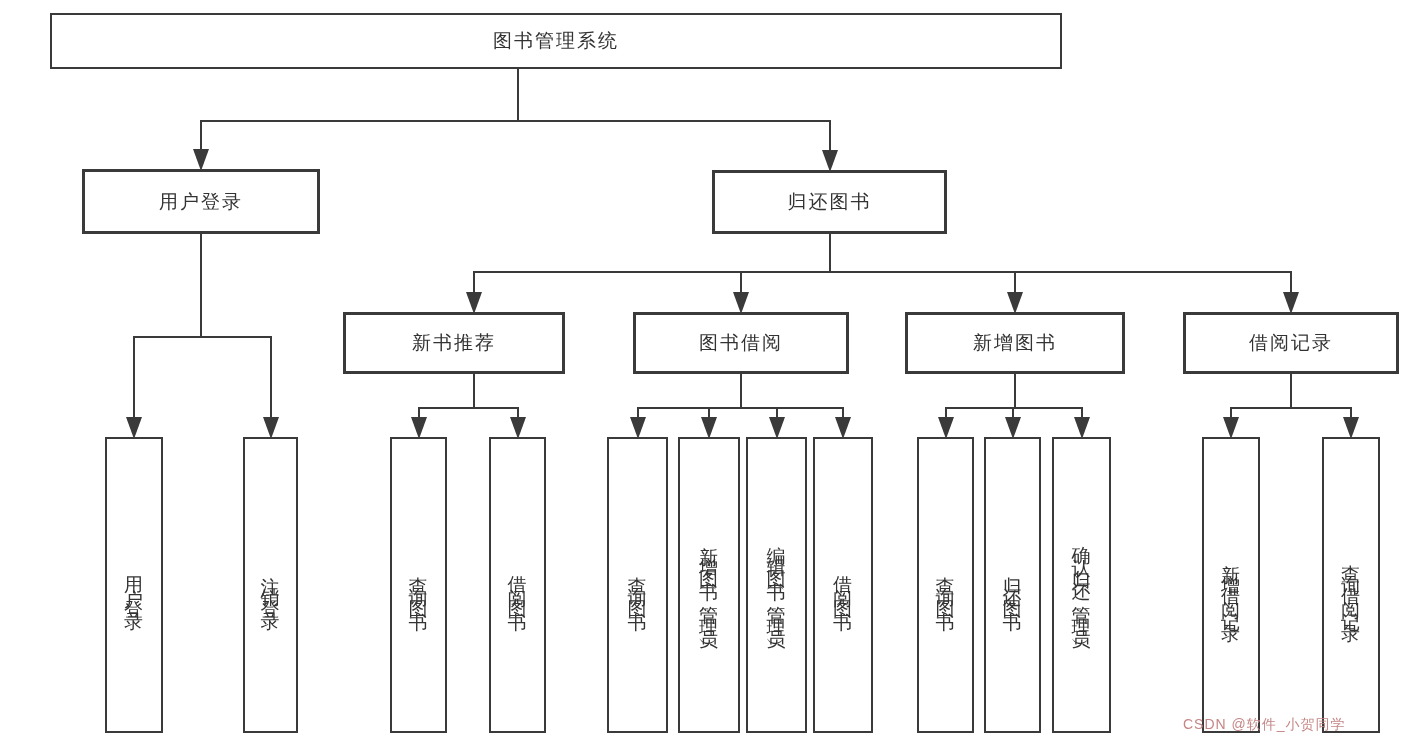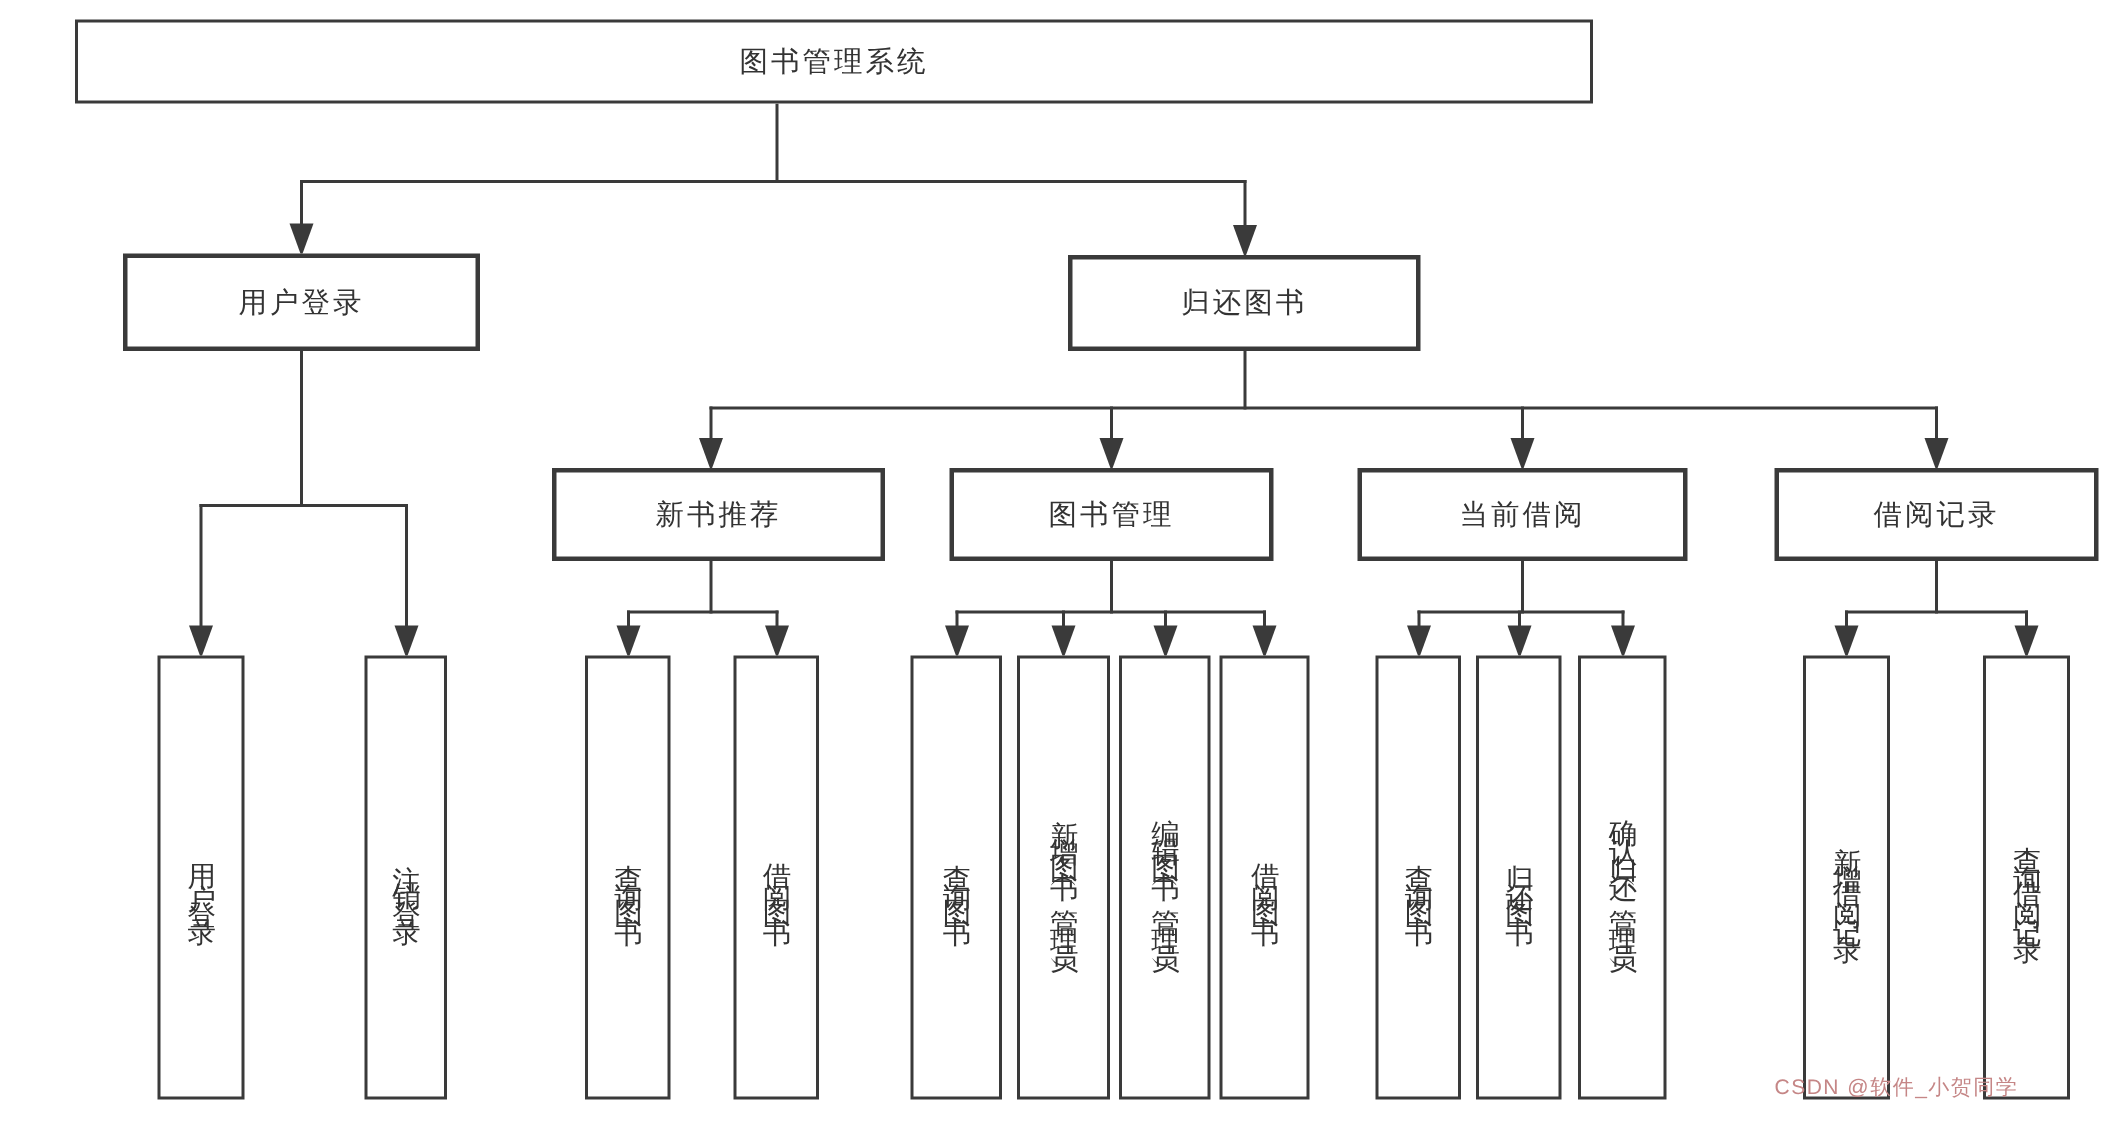--- a/index.html
+++ b/index.html
@@ -68,28 +68,28 @@
   <span class="watermark" style="color: rgb(197, 134, 134);">CSDN @软件_小贺同学</span>
 <div class="node h" style="left: 12px; top: 13px; width: 1012px; height: 56px; margin-left: 38px;">
       <span class="lbl">图书管理系统</span>
     </div>
     <div class="node h lv1" style="left: 82px; top: 169px; width: 238px; height: 65px;">
       <span class="lbl">用户登录</span>
     </div>
     <div class="node h lv1" style="left: 712px; top: 170px; width: 235px; height: 64px;">
       <span class="lbl">归还图书</span>
     </div>
-    <div class="node h lv1" style="left: 368px; top: 312px; width: 222px; height: 62px;">
+    <div class="node h lv1" style="left: 343px; top: 312px; width: 222px; height: 62px;">
       <span class="lbl">新书推荐</span>
     </div>
     <div class="node h lv1" style="left: 633px; top: 312px; width: 216px; height: 62px;">
-      <span class="lbl">图书管理</span>
+      <span class="lbl">图书借阅</span>
     </div>
     <div class="node h lv1" style="left: 905px; top: 312px; width: 220px; height: 62px;">
-      <span class="lbl">当前借阅</span>
+      <span class="lbl">新增图书</span>
     </div>
     <div class="node h lv1" style="left: 1183px; top: 312px; width: 216px; height: 62px;">
       <span class="lbl">借阅记录</span>
     </div>
     <div class="node v" style="left: 105px; top: 437px; width: 58px; height: 296px;">
       <span class="lbl">用户登录</span>
     </div>
     <div class="node v" style="left: 243px; top: 437px; width: 55px; height: 296px;">
       <span class="lbl">注销登录</span>
     </div>

